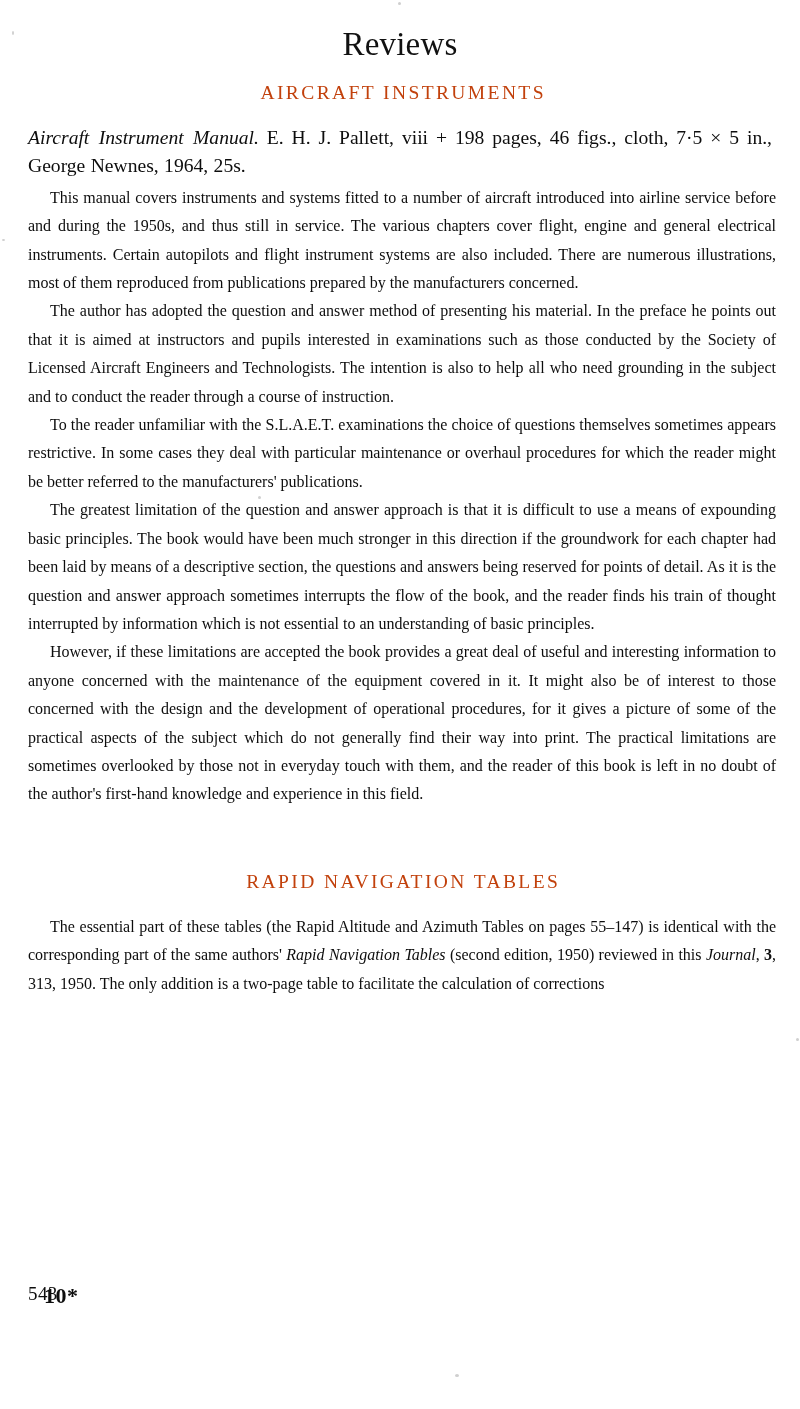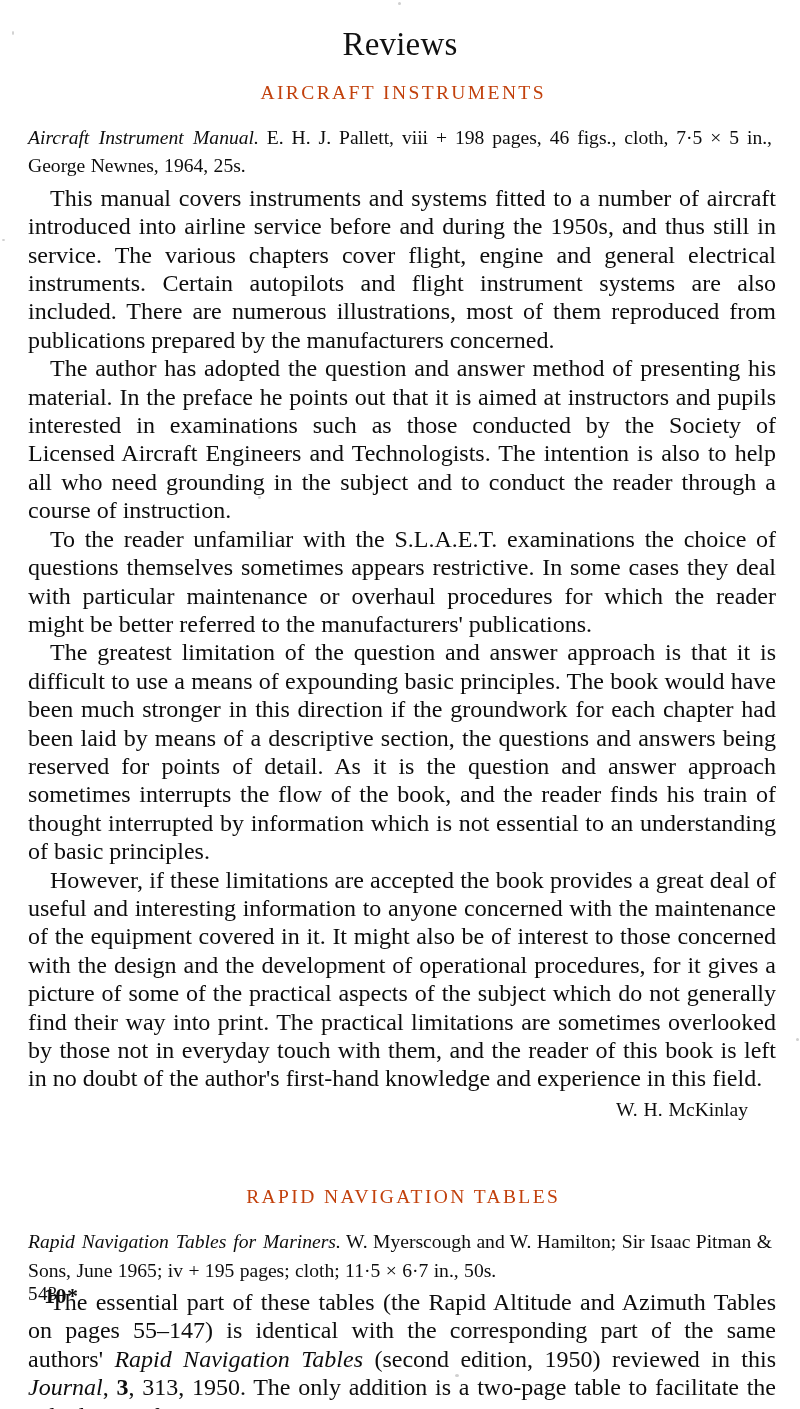--- a/index.html
+++ b/index.html
@@ -67,21 +67,21 @@
     margin: 0 4px 3px 0;
     word-spacing: 0.5px;
   }
   .biblio .title-italic {
     font-style: italic;
     word-spacing: 2px;
   }
 
   
   p.body {
-    font-size: 24px;
+    font-size: 16px;
     line-height: 28.4px;
     text-align: justify;
     text-align-last: left;
     margin: 0;
     text-indent: 22px;
     hyphens: manual;
   }
   .it { font-style: italic; }
   .bold { font-weight: 700; }
 
@@ -148,27 +148,23 @@
     <div class="biblio">
       <span class="title-italic">Aircraft Instrument Manual.</span><span> E. H. J. Pallett, viii + 198 pages, 46 figs., cloth, 7·5 × 5 in., George Newnes, 1964, 25s.</span>
     </div>
 
     <p class="body">This manual covers instruments and systems fitted to a number of aircraft introduced into airline service before and during the 1950s, and thus still in service. The various chapters cover flight, engine and general electrical instruments. Certain autopilots and flight instrument systems are also included. There are numerous illustrations, most of them reproduced from publications prepared by the manufacturers concerned.</p>
     <p class="body">The author has adopted the question and answer method of presenting his material. In the preface he points out that it is aimed at instructors and pupils interested in examinations such as those conducted by the Society of Licensed Aircraft Engineers and Technologists. The intention is also to help all who need grounding in the subject and to conduct the reader through a course of instruction.</p>
     <p class="body">To the reader unfamiliar with the S.L.A.E.T. examinations the choice of questions themselves sometimes appears restrictive. In some cases they deal with particular maintenance or overhaul procedures for which the reader might be better referred to the manufacturers' publications.</p>
     <p class="body">The greatest limitation of the question and answer approach is that it is difficult to use a means of expounding basic principles. The book would have been much stronger in this direction if the groundwork for each chapter had been laid by means of a descriptive section, the questions and answers being reserved for points of detail. As it is the question and answer approach sometimes interrupts the flow of the book, and the reader finds his train of thought interrupted by information which is not essential to an understanding of basic principles.</p>
     <p class="body">However, if these limitations are accepted the book provides a great deal of useful and interesting information to anyone concerned with the maintenance of the equipment covered in it. It might also be of interest to those concerned with the design and the development of operational procedures, for it gives a picture of some of the practical aspects of the subject which do not generally find their way into print. The practical limitations are sometimes overlooked by those not in everyday touch with them, and the reader of this book is left in no doubt of the author's first-hand knowledge and experience in this field.</p>
 
-    <div class="signature">W. H. McKinlay</div>
 
     <h2 class="section-heading second">RAPID NAVIGATION TABLES</h2>
 
-    <div class="biblio">
-      <span class="title-italic">Rapid Navigation Tables for Mariners.</span><span> W. Myerscough and W. Hamilton; Sir Isaac Pitman &amp; Sons, June 1965; iv + 195 pages; cloth; 11·5 × 6·7 in., 50s.</span>
-    </div>
 
     <p class="body"><span>The essential part of these tables (the Rapid Altitude and Azimuth Tables on pages 55–147) is identical with the corresponding part of the same authors' </span><span class="it">Rapid Navigation Tables</span><span> (second edition, 1950) reviewed in this </span><span class="it">Journal</span><span>, </span><span class="bold">3</span><span>, 313, 1950. The only addition is a two-page table to facilitate the calculation of corrections</span></p>
 
   </div>
 
   <div class="footer">
     <div class="folio-left">10*</div>
     <div class="folio-center">543</div>
   </div>
 

